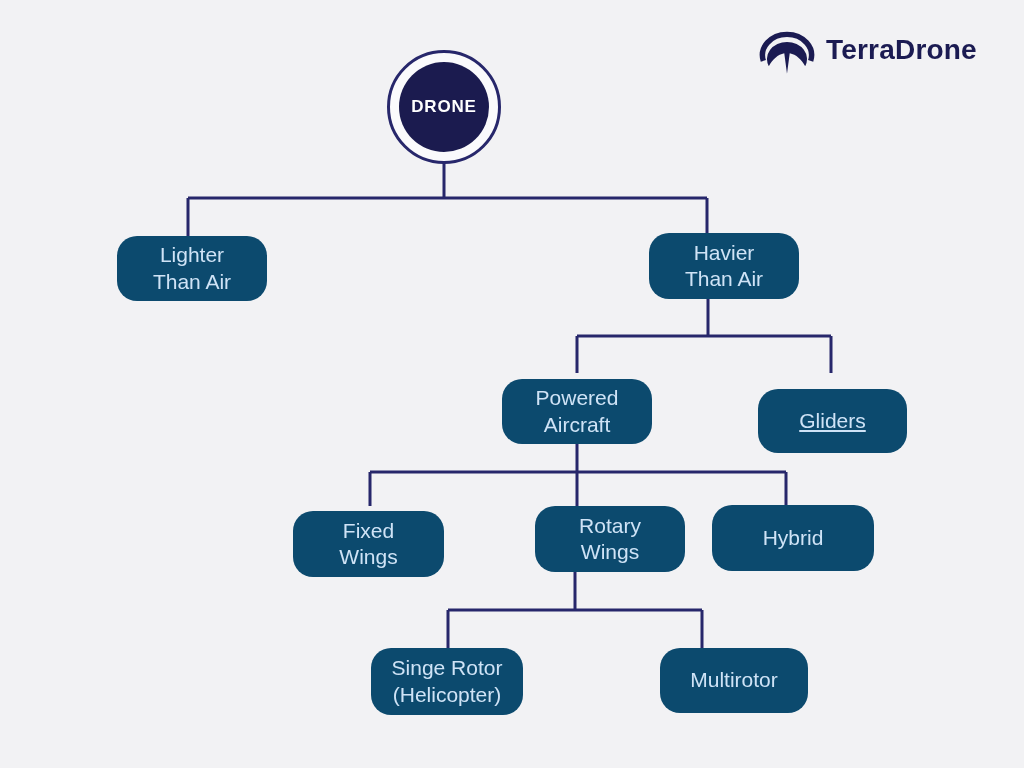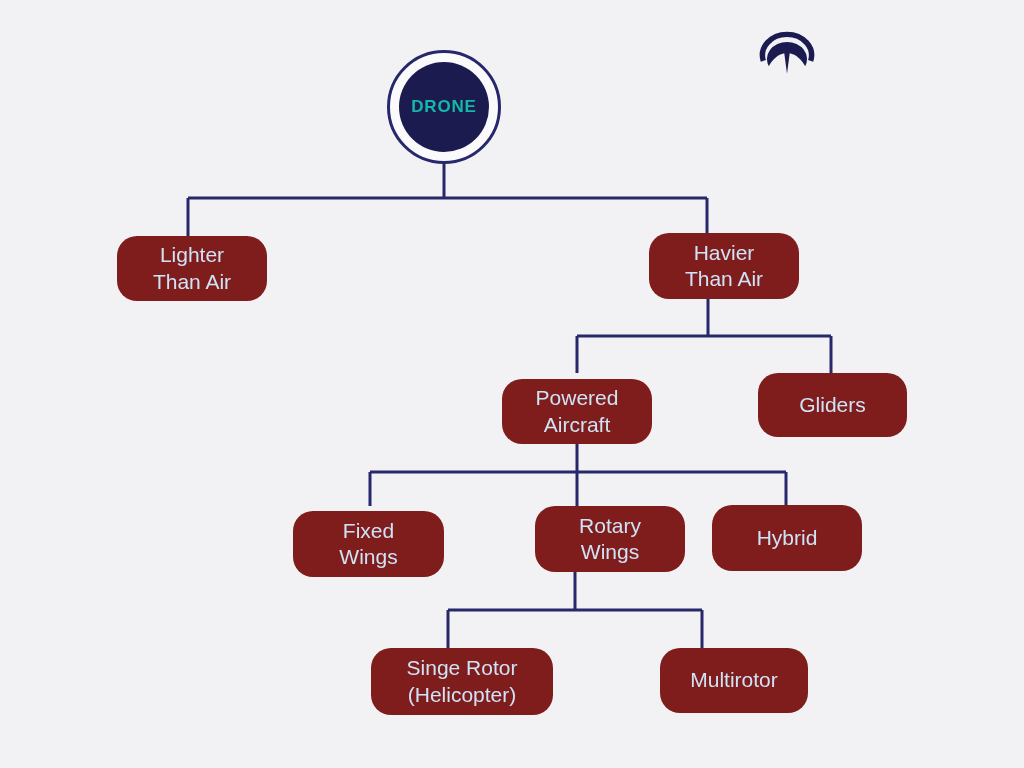--- a/index.html
+++ b/index.html
@@ -17,42 +17,42 @@
   .root-node{
     position:absolute;left:387px;top:50px;
     width:108px;height:108px;border-radius:50%;
     background:#fafafc;border:3px solid #27276b;
     display:flex;align-items:center;justify-content:center;
   }
   .root-inner{
     width:90px;height:90px;border-radius:50%;
     background:#1b1b4f;
     display:flex;align-items:center;justify-content:center;
-    color:#14b8a6;font-weight:bold;font-size:17px;letter-spacing:.8px;
+    color:#ffffff;font-weight:bold;font-size:17px;letter-spacing:.8px;
   }
 
   
   .node{
     position:absolute;
-    background:#7f1d1d;
+    background:#0c4a6e;
     border-radius:20px;
     color:#cfe3f6;
     font-size:21px;line-height:1.26;
     display:flex;align-items:center;justify-content:center;
     text-align:center;
     white-space:pre-line;
   }
   #n-lighter   {left:117px;top:236px;width:150px;height:65px;}
   #n-havier    {left:633px;top:233px;width:150px;height:66px;margin-left:16px;}
   #n-powered   {left:502px;top:373px;width:150px;height:65px;margin-top:6px;}
-  #n-gliders   {left:758px;top:373px;width:149px;height:64px;}
+  #n-gliders   {left:758px;top:389px;width:149px;height:64px;text-decoration:underline;}
   #n-fixed     {left:293px;top:511px;width:151px;height:66px;}
   #n-rotary    {left:500px;top:506px;width:150px;height:66px;margin-left:35px;}
-  #n-hybrid    {left:712px;top:505px;width:150px;height:66px;}
-  #n-singe     {left:371px;top:648px;width:182px;height:67px;}
+  #n-hybrid    {left:712px;top:505px;width:162px;height:66px;}
+  #n-singe     {left:371px;top:648px;width:152px;height:67px;}
   #n-multirotor{left:660px;top:648px;width:148px;height:65px;}
 
   
   .logo{
     position:absolute;left:757px;top:24px;
     display:flex;align-items:center;gap:9px;
   }
   .logo-text{
     color:#1b1b52;font-size:28px;font-weight:bold;letter-spacing:.2px;
   }
@@ -110,15 +110,16 @@
   </div>
   <div class="node" id="n-multirotor">
     <span>Multirotor</span>
   </div>
 
   <div class="logo">
     <svg width="60" height="52" viewBox="0 0 66 56" xmlns="http://www.w3.org/2000/svg">
       <path d="M 7 40 A 27 23 0 1 1 59 40" stroke="#1b1b52" stroke-width="6" fill="none"></path>
       <path d="M 13 46 A 22 19 0 1 1 53 46 C 49 38 43 33 36 31.5 L 33 54 L 30 31.5 C 23 33 17 38 13 46 Z" fill="#1b1b52"></path>
     </svg>
+    <span class="logo-text">TerraDrone</span>
   </div>
 
 </div>
 
 </body></html>

